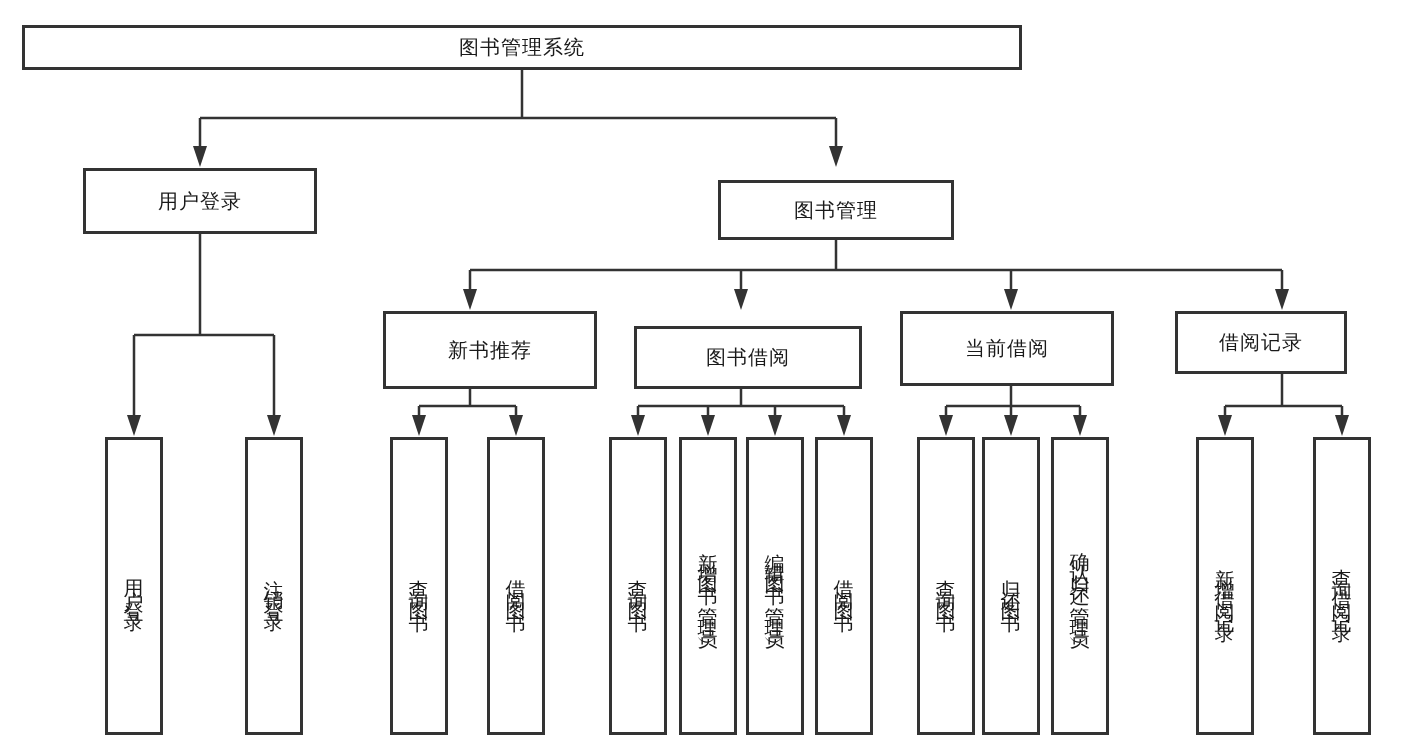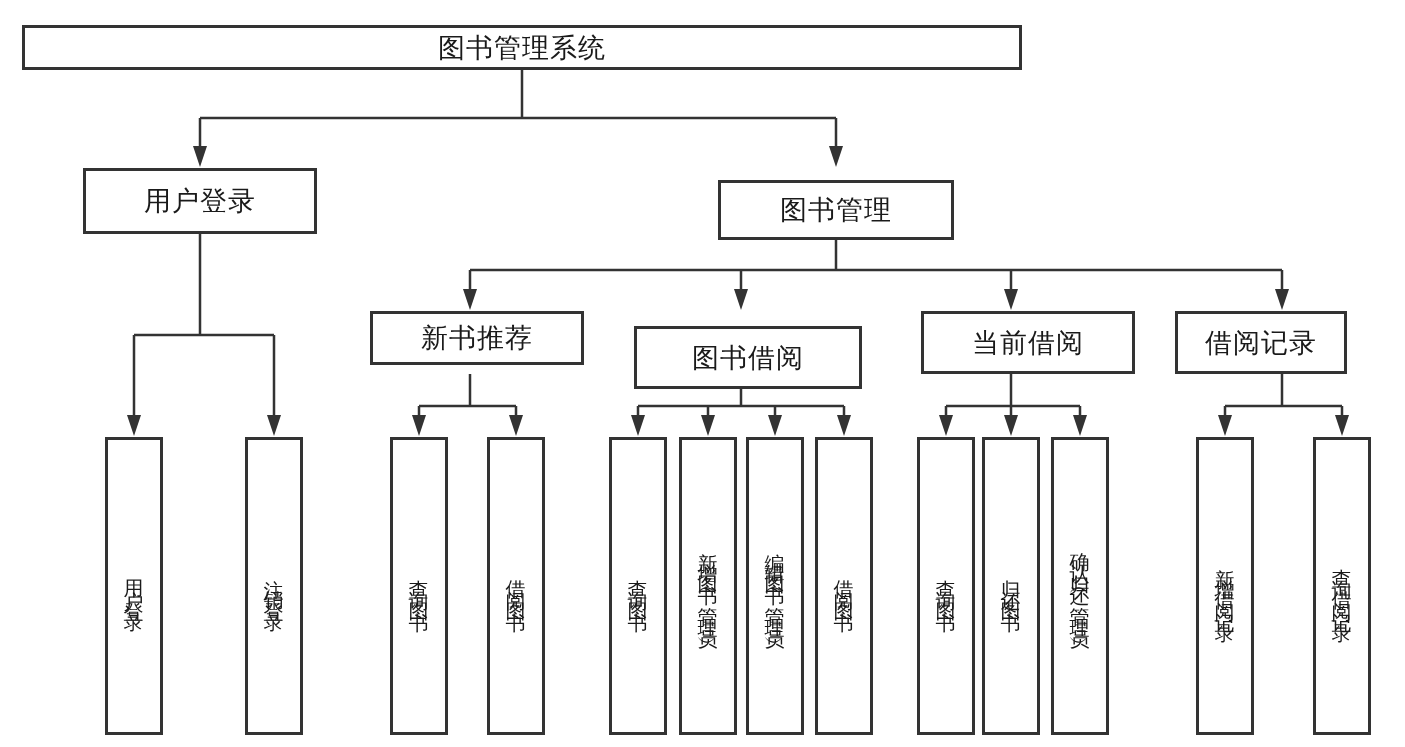--- a/index.html
+++ b/index.html
@@ -21,21 +21,21 @@
     position: absolute;
     box-sizing: border-box;
     border: 3px solid #333333;
     background: #ffffff;
     display: flex;
     align-items: center;
     justify-content: center;
     color: #1a1a1a;
   }
   .box .lbl {
-    font-size: 27px;
+    font-size: 20px;
     letter-spacing: 1px;
     white-space: nowrap;
   }
   .leaf .lbl {
     writing-mode: vertical-rl;
     text-orientation: mixed;
     font-size: 20px;
     letter-spacing: 11px;
     line-height: 1;
     white-space: nowrap;
@@ -100,27 +100,27 @@
     <span class="lbl">图书管理系统</span>
   </div>
 
   <div class="box" style="left:83px;top:168px;width:234px;height:66px">
     <span class="lbl">用户登录</span>
   </div>
   <div class="box" style="left:718px;top:180px;width:236px;height:60px">
     <span class="lbl">图书管理</span>
   </div>
 
-  <div class="box" style="left:370px;top:311px;width:214px;height:54px">
+  <div class="box" style="left:383px;top:311px;width:214px;height:78px">
     <span class="lbl">新书推荐</span>
   </div>
   <div class="box" style="left:634px;top:326px;width:228px;height:63px">
     <span class="lbl">图书借阅</span>
   </div>
-  <div class="box" style="left:921px;top:311px;width:214px;height:63px">
+  <div class="box" style="left:900px;top:311px;width:214px;height:75px">
     <span class="lbl">当前借阅</span>
   </div>
   <div class="box" style="left:1175px;top:311px;width:172px;height:63px">
     <span class="lbl">借阅记录</span>
   </div>
 
   <div class="box leaf" style="left:105px;top:437px;width:58px;height:298px">
     <span class="lbl">用户登录</span>
   </div>
   <div class="box leaf" style="left:245px;top:437px;width:58px;height:298px">

